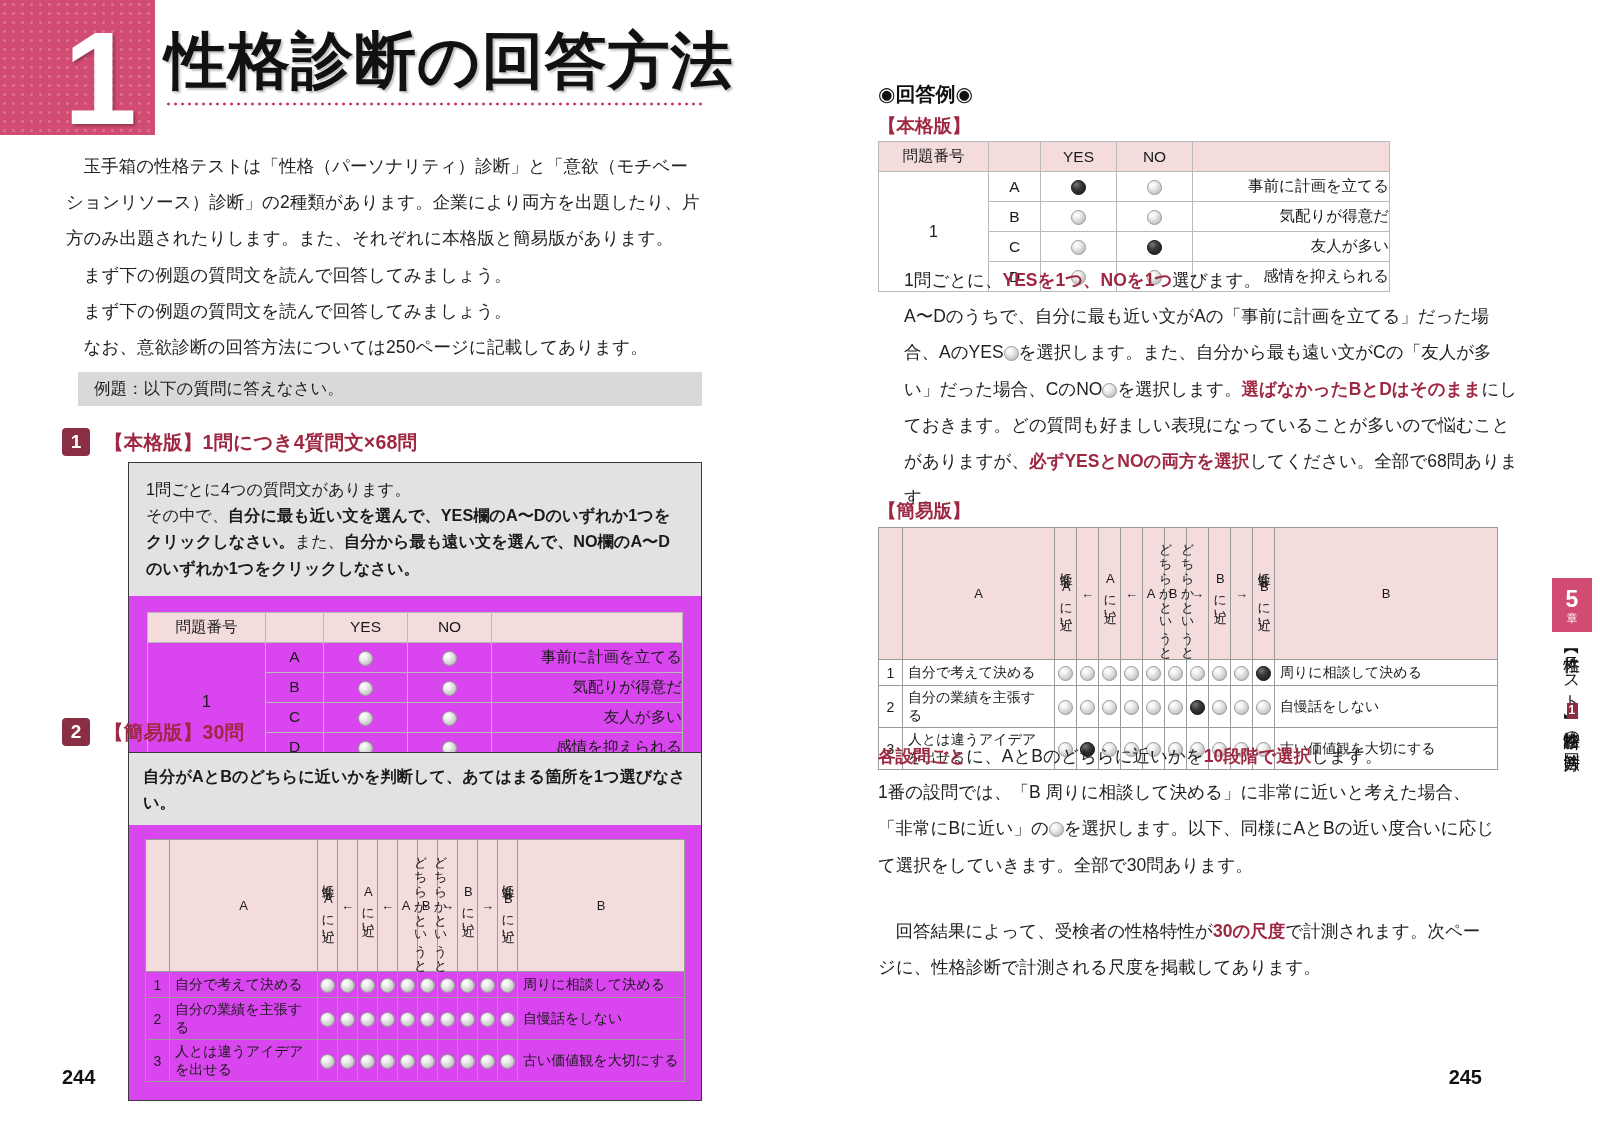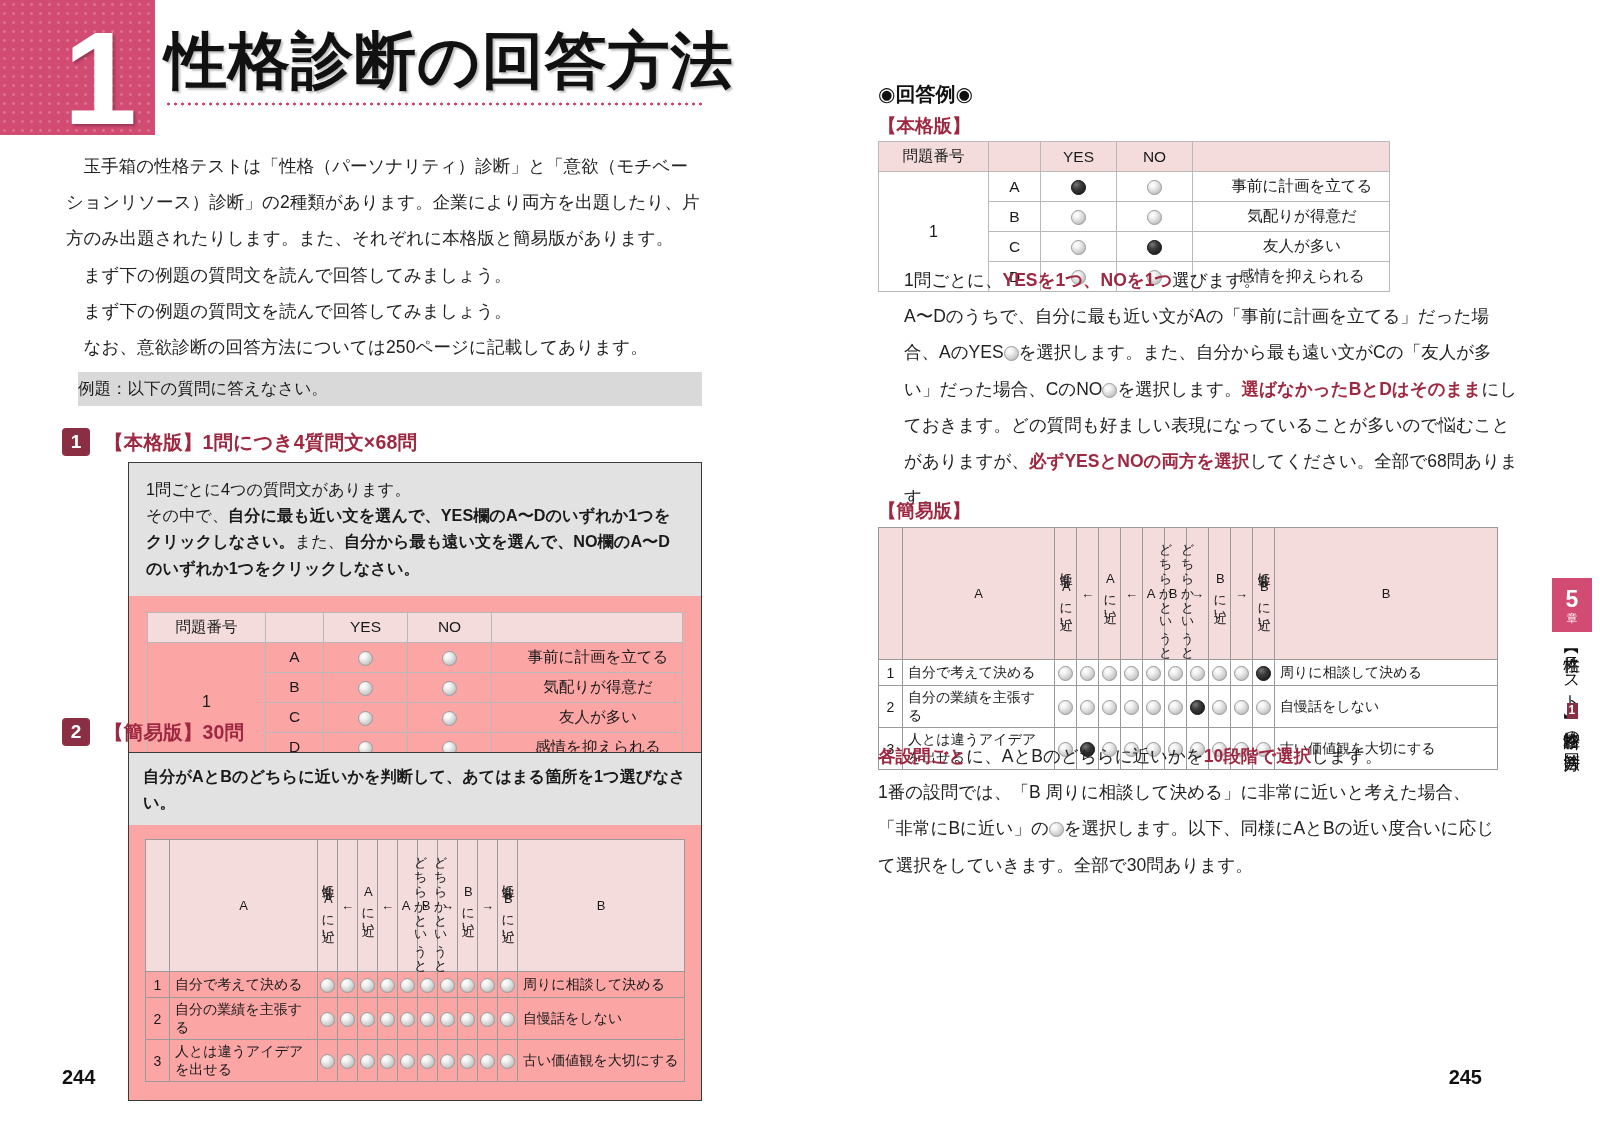--- a/index.html
+++ b/index.html
@@ -79,20 +79,21 @@
   .intro p { text-indent: 1em; }
 
   
   .example-strip {
     position: absolute;
     left: 78px; top: 372px;
     width: 624px; height: 34px;
     background: #d9d9d9;
     display: flex;
     align-items: center;
+    padding-left: 16px;
     font-size: 16.5px;
     color: #1a1a1a;
   }
 
   
   .sec-head {
     position: absolute;
     display: flex;
     align-items: center;
     gap: 14px;
@@ -113,21 +114,21 @@
     font-size: 19.5px;
     font-weight: bold;
     color: #9e2741;
     letter-spacing: 0.2px;
   }
 
   
   .panel {
     position: absolute;
     border: 1.6px solid #3a3a3a;
-    background: #fca5a5;
+    background: #d946ef;
   }
   .panel-inst {
     background: #e2e2e2;
     padding: 13px 17px 15px 17px;
     font-size: 16.2px;
     line-height: 1.62;
     color: #1a1a1a;
   }
   .panel-inst b { font-weight: bold; }
   .panel-body { padding: 16px 18px 20px 18px; }
@@ -135,21 +136,21 @@
   
   table.tbl { border-collapse: collapse; width: 100%; }
   table.tbl td, table.tbl th {
     border: 1px solid #b9b9b9;
     font-weight: normal;
     font-size: 15.5px;
     color: #1a1a1a;
   }
   .yn-table th { background: #f4dcdc; height: 30px; }
   .yn-table td { height: 30px; text-align: center; }
-  .yn-table td.stmt { text-align: center; padding-left: 22px; border-radius: 8px; }
+  .yn-table td.stmt { text-align: right; padding-left: 22px; border-radius: 8px; }
   .yn-table td.qno { font-size: 16px; }
 
   
   .bub {
     display: inline-block;
     width: 15px; height: 15px;
     border-radius: 50%;
     background: radial-gradient(circle at 34% 30%, #ffffff 0%, #f2f2f2 26%, #c8c8c8 70%, #9b9b9b 100%);
     border: 1px solid #9a9a9a;
     vertical-align: middle;
@@ -611,20 +612,23 @@
       </table>
     </div>
 
     <div class="rbody" style="left:78px; top:738px; width:620px;">
       <p>
         <span class="hl">各設問ごと</span><span>に、AとBのどちらに近いかを</span><span class="hl">10段階で選択</span><span>します。</span>
       </p>
       <p>
         <span>1番の設問では、「B 周りに相談して決める」に非常に近いと考えた場合、「非常にBに近い」の</span><span class="bub"></span><span>を選択します。以下、同様にAとBの近い度合いに応じて選択をしていきます。全部で30問あります。</span>
       </p>
+      <p class="indent" style="margin-top:30px;">
+        <span>回答結果によって、受検者の性格特性が</span><span class="hl">30の尺度</span><span>で計測されます。次ページに、性格診断で計測される尺度を掲載してあります。</span>
+      </p>
     </div>
 
     <div class="sidetab">
       <div class="sidetab-box">
         <span class="sidetab-num">5</span>
         <span class="sidetab-kan">章</span>
       </div>
       <div class="sidetab-text">
         <span>【性格テスト】</span><span class="sidetab-badge">1</span><span>性格診断の回答方法</span>
       </div>

